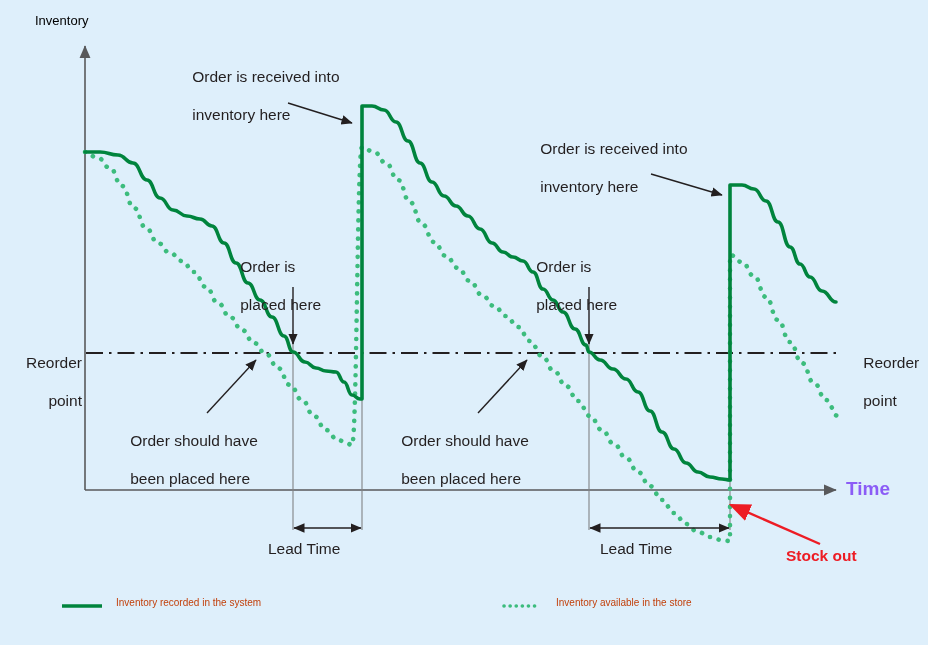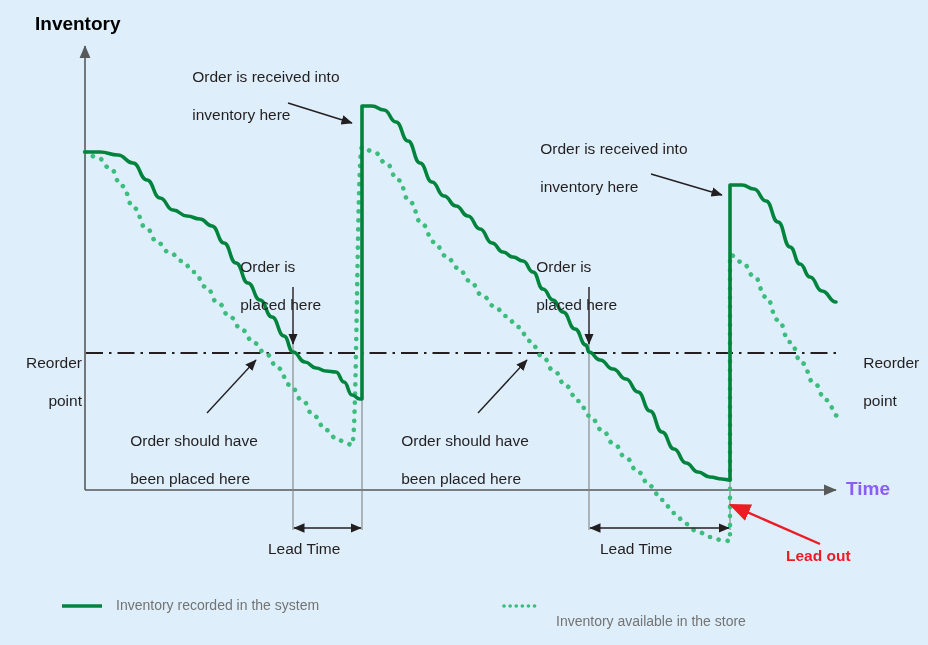--- a/index.html
+++ b/index.html
@@ -32,22 +32,22 @@
     font-size: 15.5px;
     line-height: 19px;
     white-space: pre;
   }
   .lbl.center { text-align: left; }
   .lbl.right  { text-align: right; }
   #axis-title-y {
     position: absolute;
     left: 35px;
     top: 13px;
-    font-size: 19px;
-    font-weight: bold;
+    font-size: 13px;
+    font-weight: normal;
     color: #000;
     white-space: pre;
   }
   #axis-title-x {
     position: absolute;
     left: 846px;
     top: 478px;
     font-size: 19px;
     font-weight: bold;
     color: #8b5cf6;
@@ -57,22 +57,22 @@
     position: absolute;
     left: 786px;
     top: 547px;
     font-size: 15.5px;
     font-weight: bold;
     color: #ed1c24;
     white-space: pre;
   }
   .legend-text {
     position: absolute;
-    font-size: 14px;
-    color: #737373;
+    font-size: 10px;
+    color: #c2410c;
     white-space: pre;
   }
 </style>
 </head>
 <body>
 
 <div id="figure">
 
   <svg id="chart-svg" viewBox="0 0 928 645">
     <defs>
@@ -164,22 +164,22 @@
   </div>
 
   <div class="lbl center" style="left:384px; top:412px; width:190px;">
     <span>Order should have</span><br>
     <span>been placed here</span>
   </div>
 
   <div class="lbl center" style="left:268px; top:539px; width:120px;">Lead Time</div>
   <div class="lbl center" style="left:600px; top:539px; width:120px;">Lead Time</div>
 
-  <div id="stockout-label">Lead out</div>
+  <div id="stockout-label">Stock out</div>
 
   <svg style="position:absolute; left:0; top:0; width:928px; height:645px; pointer-events:none;">
     <line x1="62" y1="606" x2="102" y2="606" stroke="#00843d" stroke-width="3.6"></line>
     <line x1="504" y1="606" x2="540" y2="606" stroke="#3cbc7d" stroke-width="3.6" stroke-linecap="round" stroke-dasharray="0.1,6"></line>
   </svg>
   <div class="legend-text" style="left:116px; top:597px;">Inventory recorded in the system</div>
-  <div class="legend-text" style="left:556px; top:597px;margin-top:16px;">Inventory available in the store</div>
+  <div class="legend-text" style="left:556px; top:597px;">Inventory available in the store</div>
 
 </div>
 
 </body></html>

